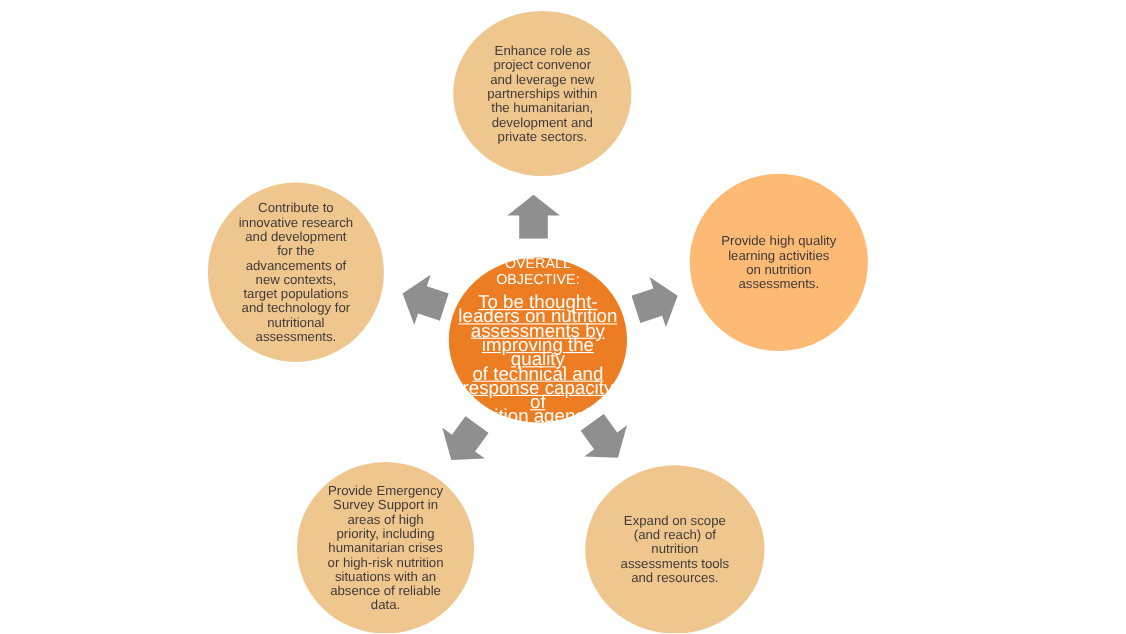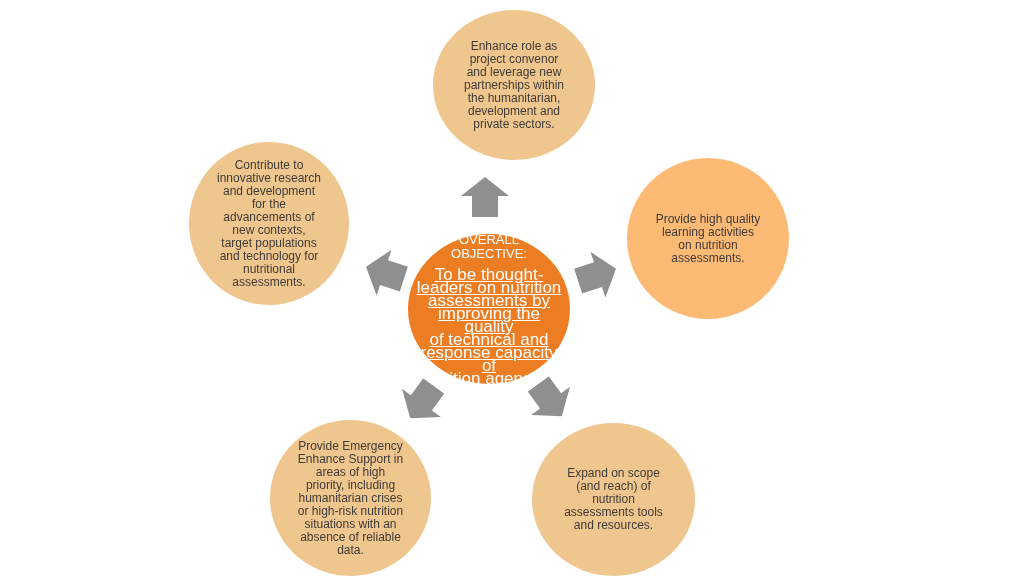--- a/index.html
+++ b/index.html
@@ -49,22 +49,22 @@
     padding: 0 8px;
     box-sizing: border-box;
     text-decoration: underline;
   }
   .arrow {
     position: absolute;
     width: 48px;
     height: 40px;
   }
   
-  #circle-top          { left: 433px; top: 10px;  width: 162px; height: 150px; }
-  #circle-left         { left: 189px; top: 142px; width: 160px; height: 163px; }
+  #circle-top          { left: 412px; top: 10px;  width: 162px; height: 150px; }
+  #circle-left         { left: 189px; top: 166px; width: 160px; height: 163px; }
   #circle-right        { left: 627px; top: 158px; width: 162px; height: 161px; }
   #circle-center       { left: 408px; top: 234px; width: 162px; height: 150px; }
   #circle-bottom-left  { left: 270px; top: 420px; width: 161px; height: 156px; }
   #circle-bottom-right { left: 532px; top: 423px; width: 163px; height: 153px; }
   
   #arrow-up         { left: 461px; top: 177px; }
   #arrow-left       { left: 361px; top: 253px; transform: rotate(-72deg); }
   #arrow-right      { left: 573px; top: 255px; transform: rotate(72deg); }
   #arrow-down-left  { left: 398px; top: 382px; transform: rotate(-144deg); }
   #arrow-down-right { left: 526px; top: 380px; transform: rotate(144deg); }
@@ -99,21 +99,21 @@
 
   <div class="circle node-circle" id="circle-right" style="background-color: #fdba74; color: rgb(63, 59, 56);">
     <div class="node-text">Provide high quality
 learning activities
 on nutrition
 assessments.</div>
   </div>
 
   <div class="circle node-circle" id="circle-bottom-left" style="background-color: rgb(240, 198, 143); color: rgb(63, 59, 56);">
     <div class="node-text">Provide Emergency
-Enhance Support in
+Survey Support in
 areas of high
 priority, including
 humanitarian crises
 or high-risk nutrition
 situations with an
 absence of reliable
 data.</div>
   </div>
 
   <div class="circle node-circle" id="circle-bottom-right" style="background-color: rgb(240, 198, 143); color: rgb(63, 59, 56);">

